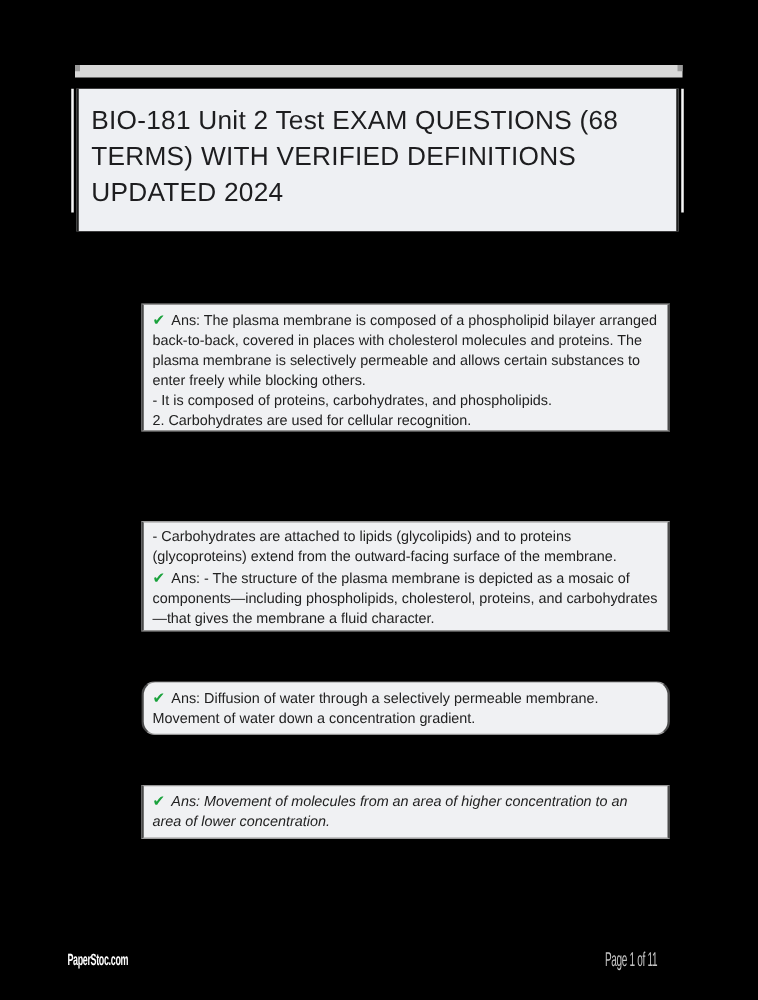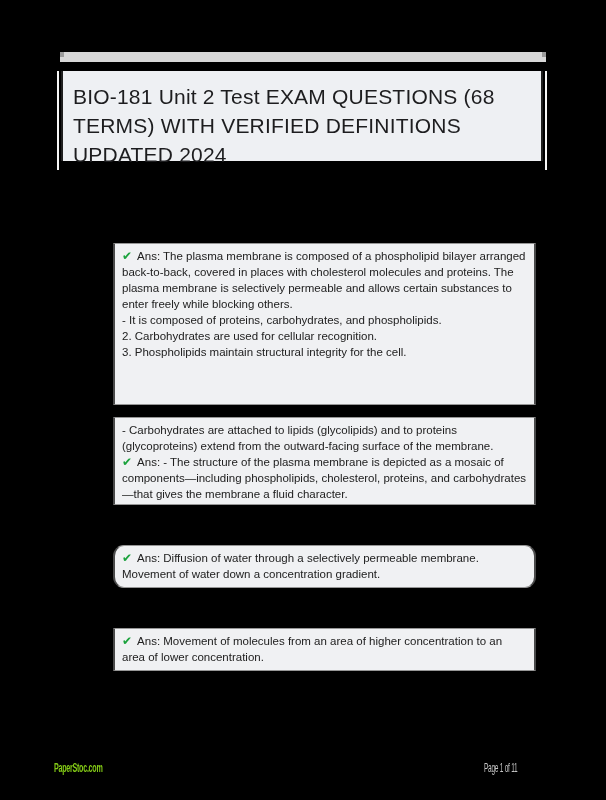--- a/index.html
+++ b/index.html
@@ -23,21 +23,21 @@
   .top-strip::before{left:0;}
   .top-strip::after{right:0;}
 
   
   .edge-line{width:2px;height:99px;top:71px;background:#f7f7f7;}
   .edge-left{left:57px;}
   .edge-right{left:545px;}
 
   
   .title-box{
-    left:61px;top:71px;width:482px;height:90px;
+    left:61px;top:71px;width:482px;height:114px;
     background:#eef0f3;
     border-left:2px solid #1f1f1f;
     border-right:2px solid #1f1f1f;
     box-sizing:border-box;
     padding:11px 9px 0 10px;
     color:#1d1d1f;
     font-size:21px;
     line-height:29px;
     letter-spacing:0.2px;
   }
@@ -55,54 +55,53 @@
     font-size:11.5px;
     line-height:16px;
   }
   .ans-box p{margin:0;}
   .check{
     color:#1aa23c;
     font-size:12px;
     font-weight:bold;
     margin-right:5px;
   }
-  .box-1{top:243px;height:162px;}
+  .box-1{top:243px;height:102px;}
   .box-2{top:417px;height:88px;}
   .box-3{top:545px;height:43px;border-radius:11px;}
-  .box-4{top:628px;height:43px;}
+  .box-4{top:628px;height:43px;font-style:italic;}
 
   
   .footer-text{
     top:760px;height:16px;white-space:nowrap;
   }
   .footer-text .squish{
     display:inline-block;
     transform-origin:left center;
   }
-  .footer-left{left:54px;color:#84cc16;font-size:13px;font-weight:bold;}
+  .footer-left{left:54px;color:#ffffff;font-size:13px;font-weight:bold;}
   .footer-left .squish{transform:scaleX(0.55);letter-spacing:-0.5px;}
-  .footer-right{left:484px;color:#c4c4c4;font-size:13px;text-decoration:underline;}
+  .footer-right{left:484px;color:#c4c4c4;font-size:16px;text-decoration:underline;}
   .footer-right .squish{transform:scaleX(0.5);letter-spacing:-0.5px;}
 </style>
 </head>
 <body>
 
 <div class="abs top-strip"></div>
 <div class="abs edge-line edge-left"></div>
 <div class="abs edge-line edge-right"></div>
 
 <div class="abs title-box">
   <span>BIO-181 Unit 2 Test EXAM QUESTIONS (68 TERMS) WITH VERIFIED DEFINITIONS UPDATED 2024</span>
 </div>
 
 <div class="abs ans-box box-1">
   <p><span class="check">✔</span><span>Ans: The plasma membrane is composed of a phospholipid bilayer arranged back-to-back, covered in places with cholesterol molecules and proteins. The plasma membrane is selectively permeable and allows certain substances to enter freely while blocking others.</span></p>
   <p>- It is composed of proteins, carbohydrates, and phospholipids.</p>
   <p>2. Carbohydrates are used for cellular recognition.</p>
-  <p>3. Phospholipids maintain structural integrity for the cell.</p>
 </div>
 
 <div class="abs ans-box box-2">
   <p>- Carbohydrates are attached to lipids (glycolipids) and to proteins (glycoproteins) extend from the outward-facing surface of the membrane.</p>
   <p><span class="check">✔</span><span>Ans: - The structure of the plasma membrane is depicted as a mosaic of components—including phospholipids, cholesterol, proteins, and carbohydrates—that gives the membrane a fluid character.</span></p>
 </div>
 
 <div class="abs ans-box box-3">
   <p><span class="check">✔</span><span>Ans: Diffusion of water through a selectively permeable membrane. Movement of water down a concentration gradient.</span></p>
 </div>

